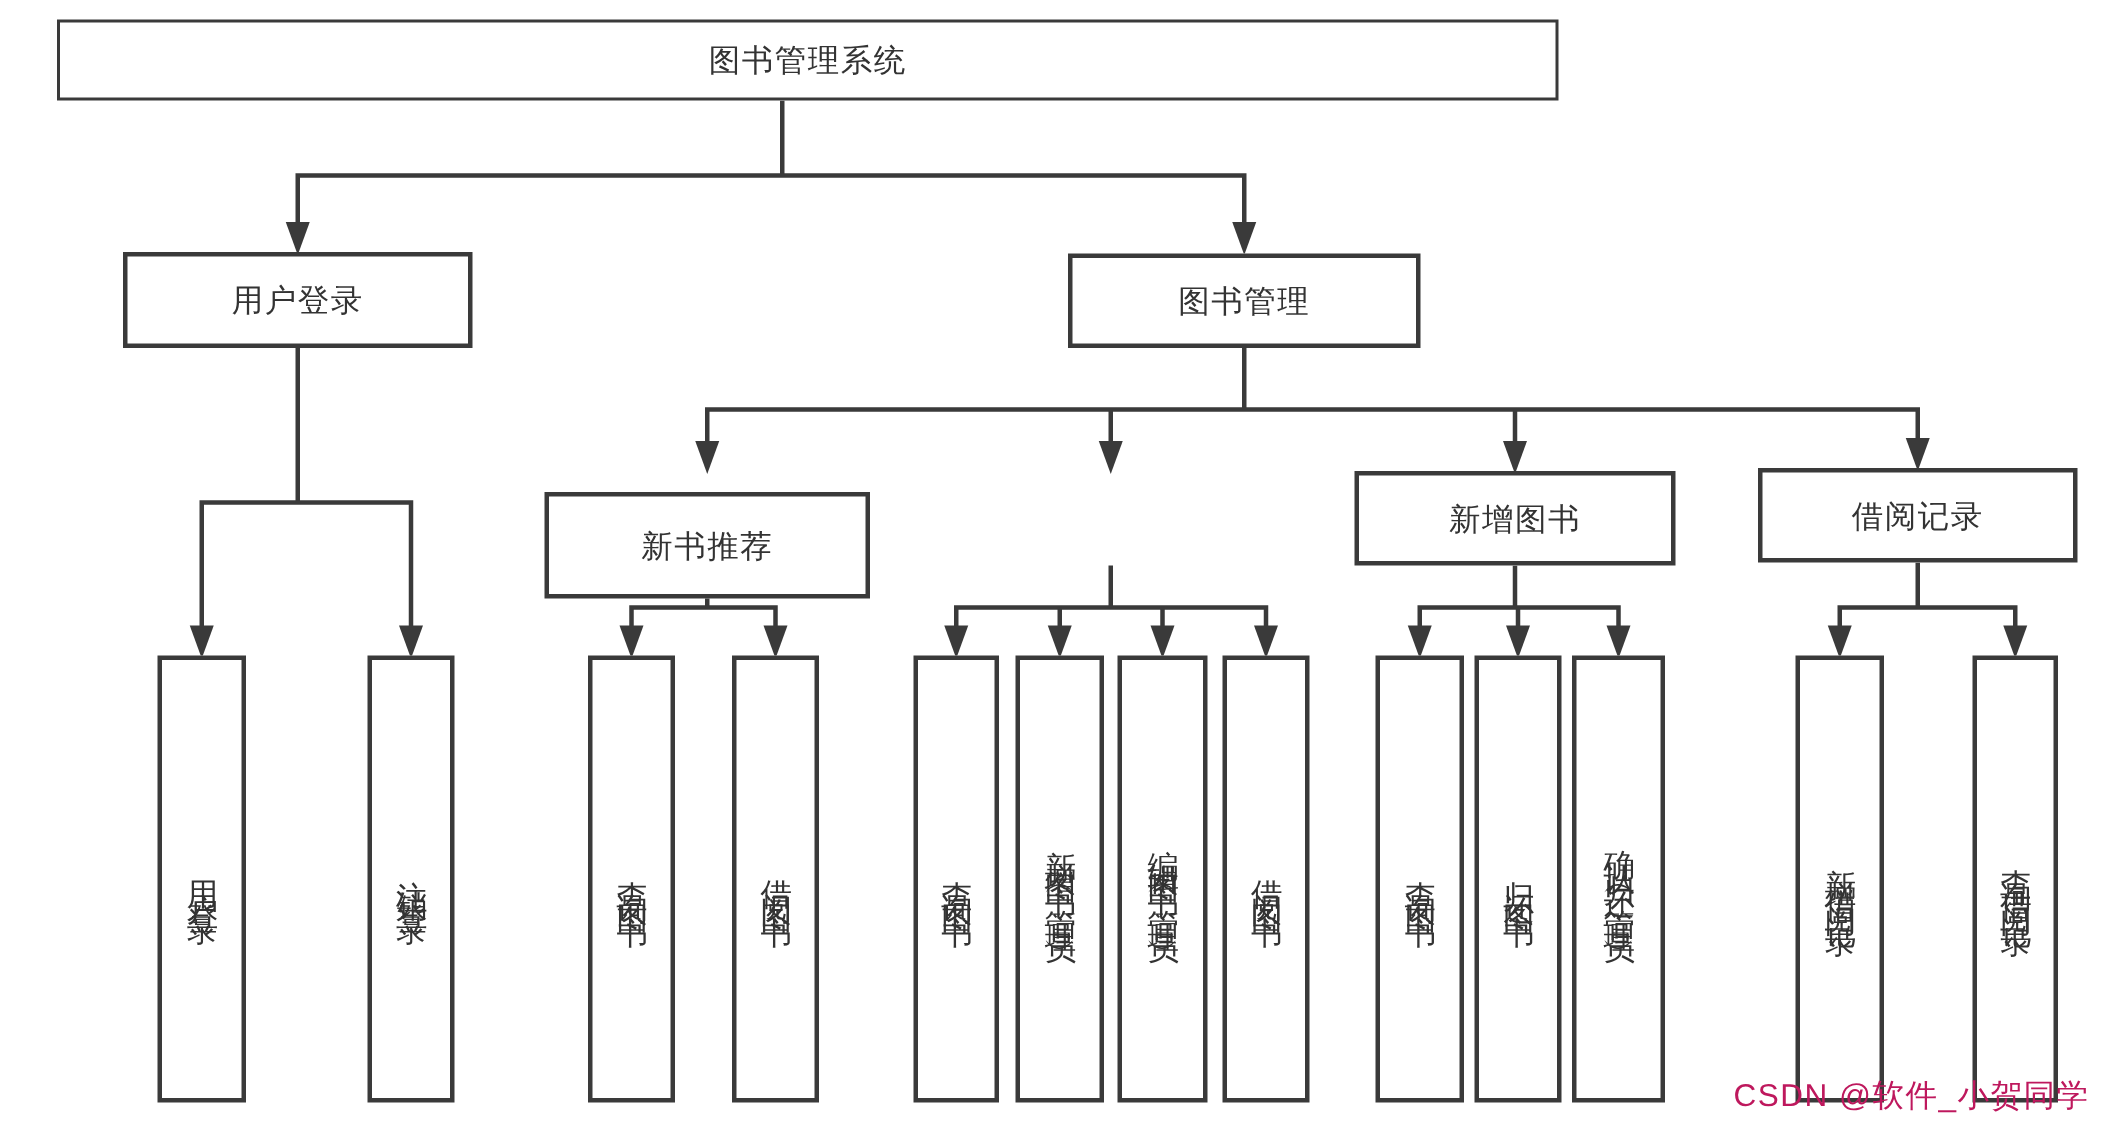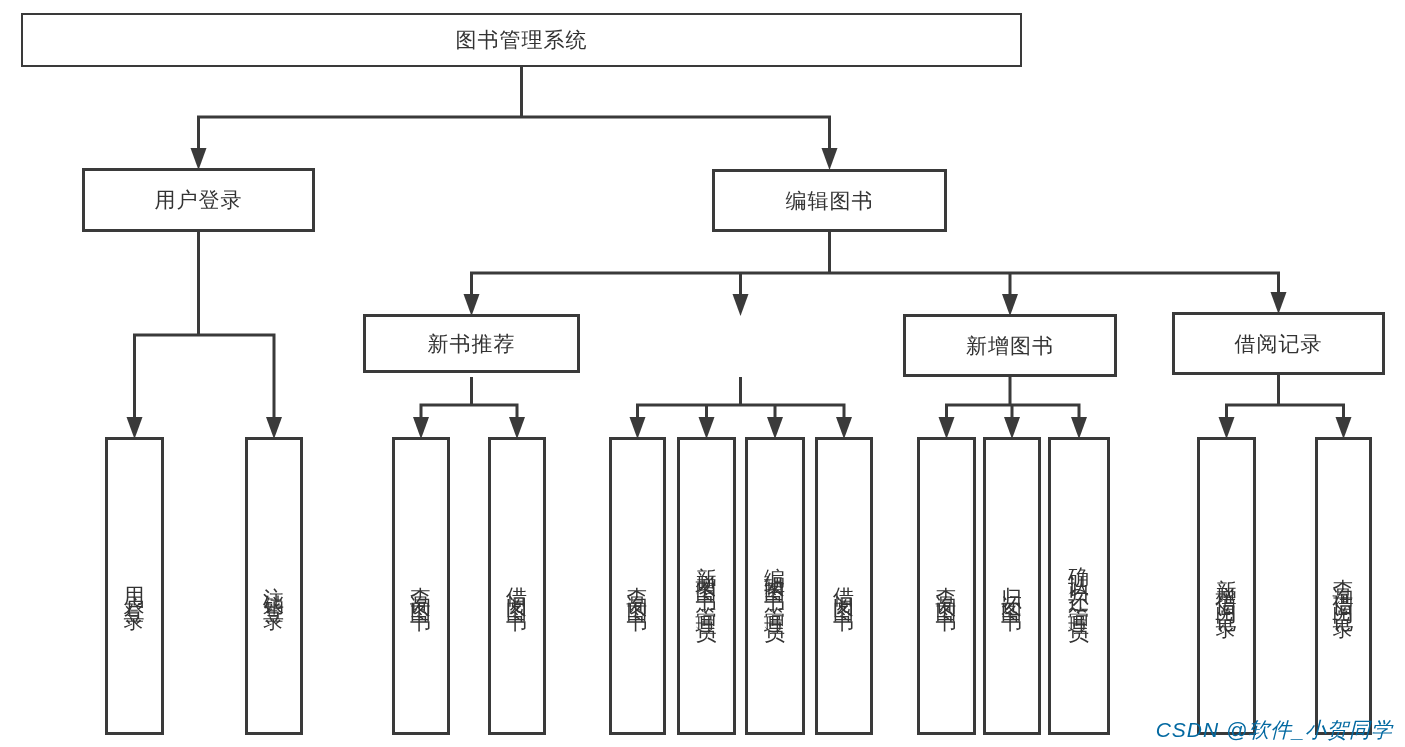--- a/index.html
+++ b/index.html
@@ -29,38 +29,38 @@
     display: flex;
     align-items: center;
     justify-content: center;
     color: #333333;
     font-size: 21px;
     letter-spacing: 1px;
     z-index: 2;
   }
   .node.root {
     border-width: 2px;
+    margin-left: 17px;
   }
   .node.vertical span {
     writing-mode: vertical-rl;
     text-orientation: mixed;
     letter-spacing: 8px;
     line-height: 1;
     font-size: 21px;
   }
   .watermark {
     position: absolute;
     top: 716px;
     right: 12px;
     font-size: 21px;
-    color: #0369a1;
+    color: #be185d;
     letter-spacing: 1px;
     z-index: 5;
     white-space: nowrap;
-    font-style: italic;
   }
 </style>
 </head>
 <body>
 
 <div id="canvas">
 
   <svg id="wires" viewBox="0 0 1405 747" xmlns="http://www.w3.org/2000/svg">
     <g stroke="#3a3a3a" stroke-width="3" fill="none">
 
@@ -105,24 +105,24 @@
   </svg>
 
   <div class="node root" style="left:21px; top:13px; width:1001px; height:54px;">
     <span>图书管理系统</span>
   </div>
 
   <div class="node" style="left:82px; top:168px; width:233px; height:64px;">
     <span>用户登录</span>
   </div>
   <div class="node" style="left:712px; top:169px; width:235px; height:63px;">
-    <span>编辑图书</span>
+    <span>图书管理</span>
   </div>
 
-  <div class="node" style="left:363px; top:314px; width:217px; height:59px;text-align:center;">
+  <div class="node" style="left:363px; top:328px; width:217px; height:71px;text-align:center;">
     <span>新书推荐</span>
   </div>
   <div class="node" style="left:903px; top:314px; width:214px; height:63px;">
     <span>新增图书</span>
   </div>
   <div class="node" style="left:1172px; top:312px; width:213px; height:63px;">
     <span>借阅记录</span>
   </div>
 
   <div class="node vertical" style="left:105px; top:437px; width:59px; height:298px;">

